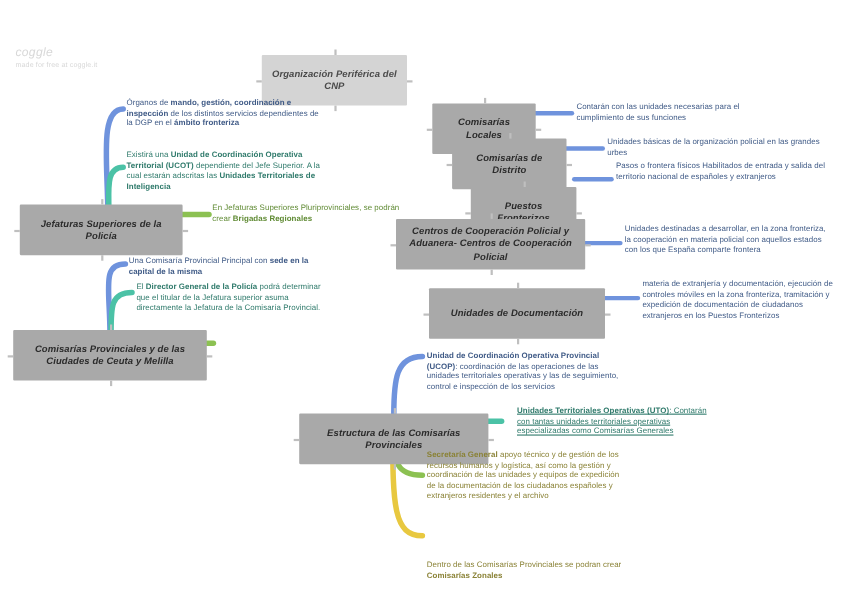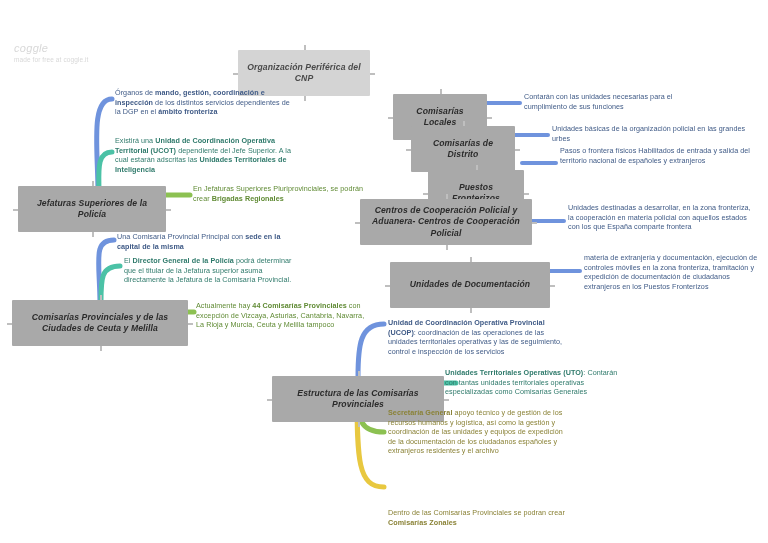--- a/index.html
+++ b/index.html
@@ -109,26 +109,25 @@
 
   <div class="node" style="left: 390px; top: 262px; width: 160px; height: 19px; position: absolute;">Unidades de Documentación<div class="nub h" style="left: -5px; top: 50%;"></div><div class="nub h" style="right: -5px; top: 50%;"></div><div class="nub v" style="top: -5px; left: 50%;"></div><div class="nub v" style="bottom: -5px; left: 50%;"></div></div>
 
   <div class="node" style="left: 272px; top: 376px; width: 172px; height: 19px; position: absolute;">Estructura de las Comisarías Provinciales<div class="nub h" style="left: -5px; top: 50%;"></div><div class="nub h" style="right: -5px; top: 50%;"></div><div class="nub v" style="top: -5px; left: 50%;"></div><div class="nub v" style="bottom: -5px; left: 50%;"></div></div>
 
   <div class="txt c-blue" style="left:115px;top:88px;width:178px;"><span>Órganos de </span><b>mando, gestión, coordinación e inspección</b><span> de los distintos servicios dependientes de la DGP en el </span><b>ámbito fronteriza</b></div>
   <div class="txt c-teal" style="left:115px;top:136px;width:178px;"><span>Existirá una </span><b>Unidad de Coordinación Operativa Territorial (UCOT)</b><span> dependiente del Jefe Superior. A la cual estarán adscritas las </span><b>Unidades Territoriales de Inteligencia</b></div>
   <div class="txt c-green" style="left:193px;top:184px;width:180px;"><span>En Jefaturas Superiores Pluriprovinciales, se podrán crear </span><b>Brigadas Regionales</b></div>
   <div class="txt c-blue" style="left:117px;top:232px;width:182px;"><span>Una Comisaría Provincial Principal con </span><b>sede en la capital de la misma</b></div>
   <div class="txt c-teal" style="left:124px;top:256px;width:176px;"><span>El </span><b>Director General de la Policía</b><span> podrá determinar que el titular de la Jefatura superior asuma directamente la Jefatura de la Comisaría Provincial.</span></div>
-  <div class="txt c-green" style="left:196px;top:301px;width:172px;"><span>Actualmente hay </span><b>44 Comisarías Provinciales</b><span> con excepción de Vizcaya, Asturias, Cantabria, Navarra, La Rioja y Murcia, Ceuta y Melilla tampoco</span></div>
 
   <div class="txt c-blue" style="left:524px;top:92px;width:190px;"><span>Contarán con las unidades necesarias para el cumplimiento de sus funciones</span></div>
   <div class="txt c-blue" style="left:552px;top:124px;width:198px;"><span>Unidades básicas de la organización policial en las grandes urbes</span></div>
   <div class="txt c-blue" style="left:560px;top:146px;width:196px;"><span>Pasos o frontera físicos Habilitados de entrada y salida del territorio nacional de españoles y extranjeros</span></div>
   <div class="txt c-blue" style="left:568px;top:203px;width:190px;"><span>Unidades destinadas a desarrollar, en la zona fronteriza, la cooperación en materia policial con aquellos estados con los que España comparte frontera</span></div>
   <div class="txt c-blue" style="left:388px;top:318px;width:186px;"><b>Unidad de Coordinación Operativa Provincial (UCOP)</b><span>: coordinación de las operaciones de las unidades territoriales operativas y las de seguimiento, control e inspección de los servicios</span></div>
 
   <div class="txt c-blue" style="left:584px;top:253px;width:180px;"><span>materia de extranjería y documentación, ejecución de controles móviles en la zona fronteriza, tramitación y expedición de documentación de ciudadanos extranjeros en los Puestos Fronterizos</span></div>
-  <div class="txt c-teal" style="left:445px;top:368px;width:184px;"><b>Unidades Territoriales Operativas (UTO)</b><span>: Contarán con tantas unidades territoriales operativas especializadas como Comisarías Generales</span></div>
+  <div class="txt c-teal" style="left:470px;top:368px;width:184px;text-decoration:underline;"><b>Unidades Territoriales Operativas (UTO)</b><span>: Contarán con tantas unidades territoriales operativas especializadas como Comisarías Generales</span></div>
   <div class="txt c-olive" style="left:388px;top:408px;width:184px;"><b>Secretaría General</b><span> apoyo técnico y de gestión de los recursos humanos y logística, así como la gestión y coordinación de las unidades y equipos de expedición de la documentación de los ciudadanos españoles y extranjeros residentes y el archivo</span></div>
   <div class="txt c-olive" style="left:388px;top:476px;width:184px;margin-top:32px;"><span>Dentro de las Comisarías Provinciales se podran crear </span><b>Comisarías Zonales</b></div>
 
 </div>
 
 </body></html>

